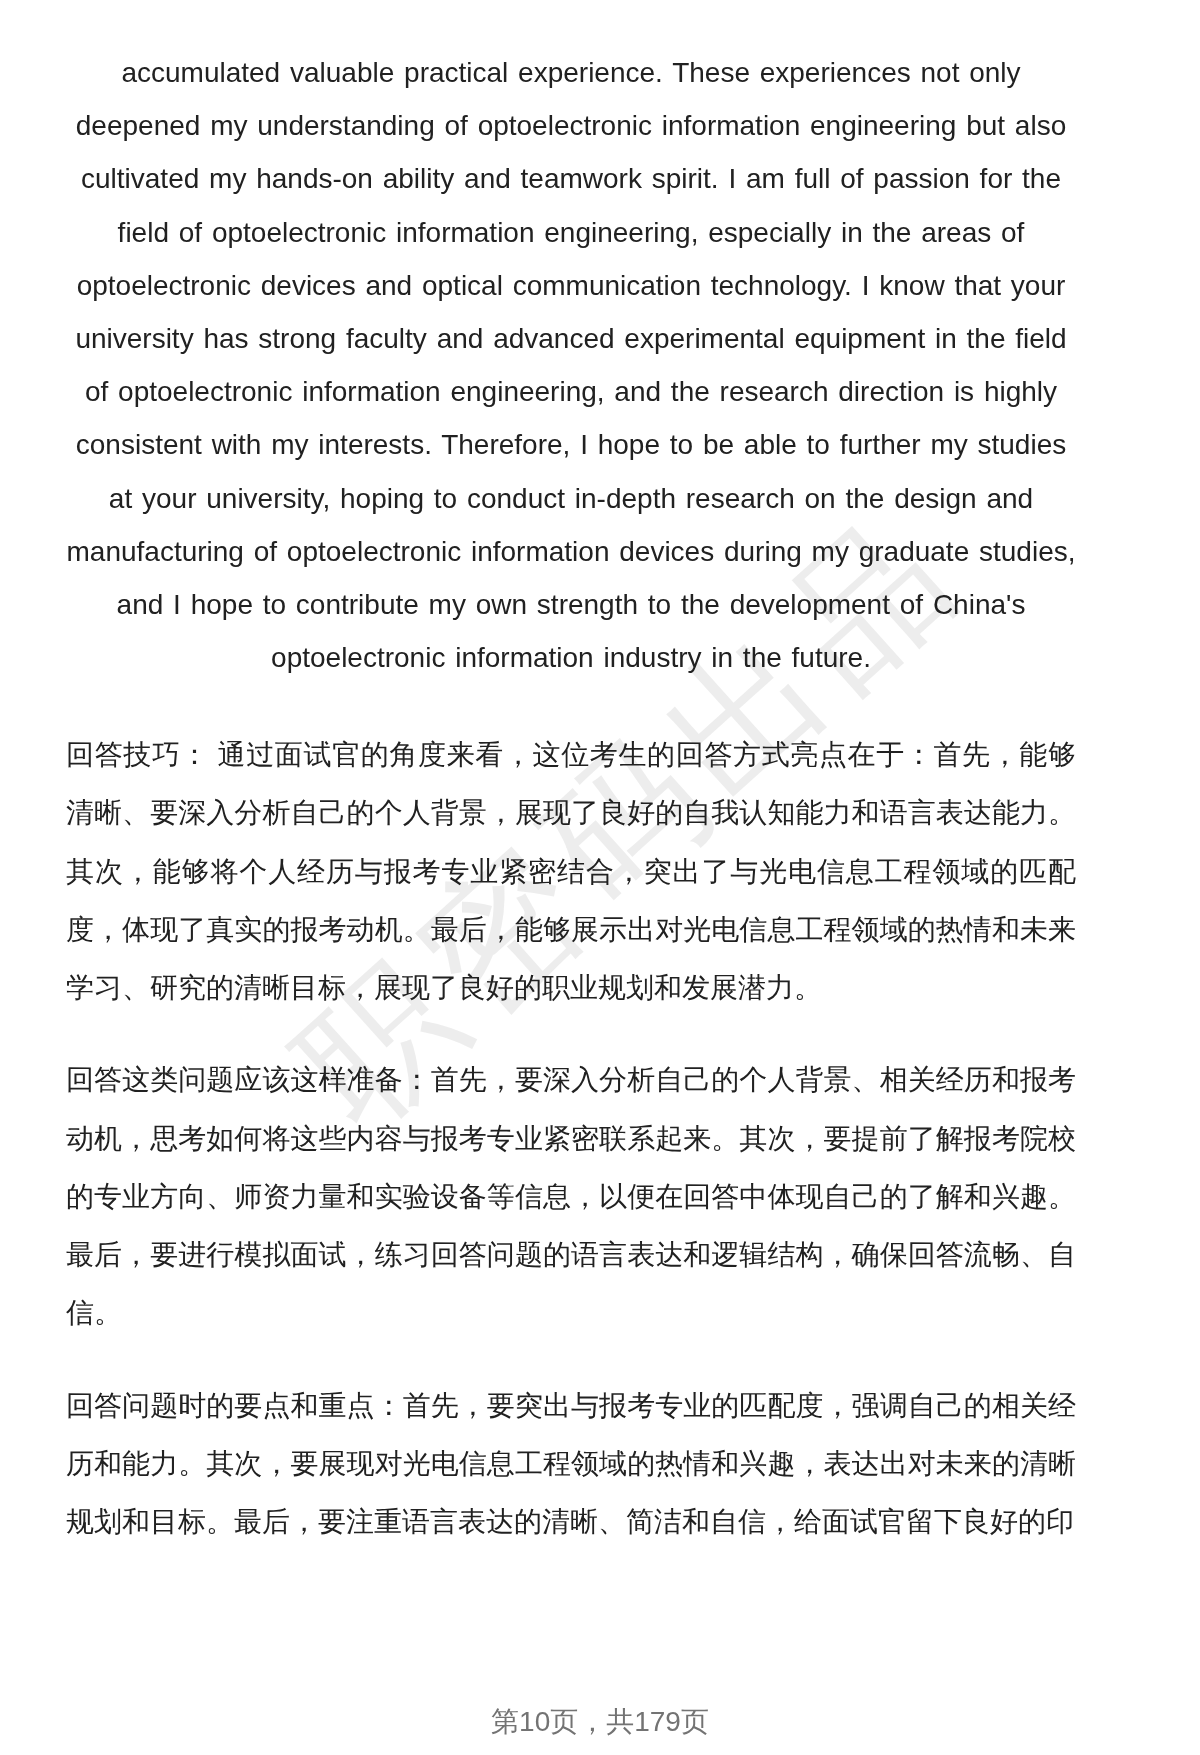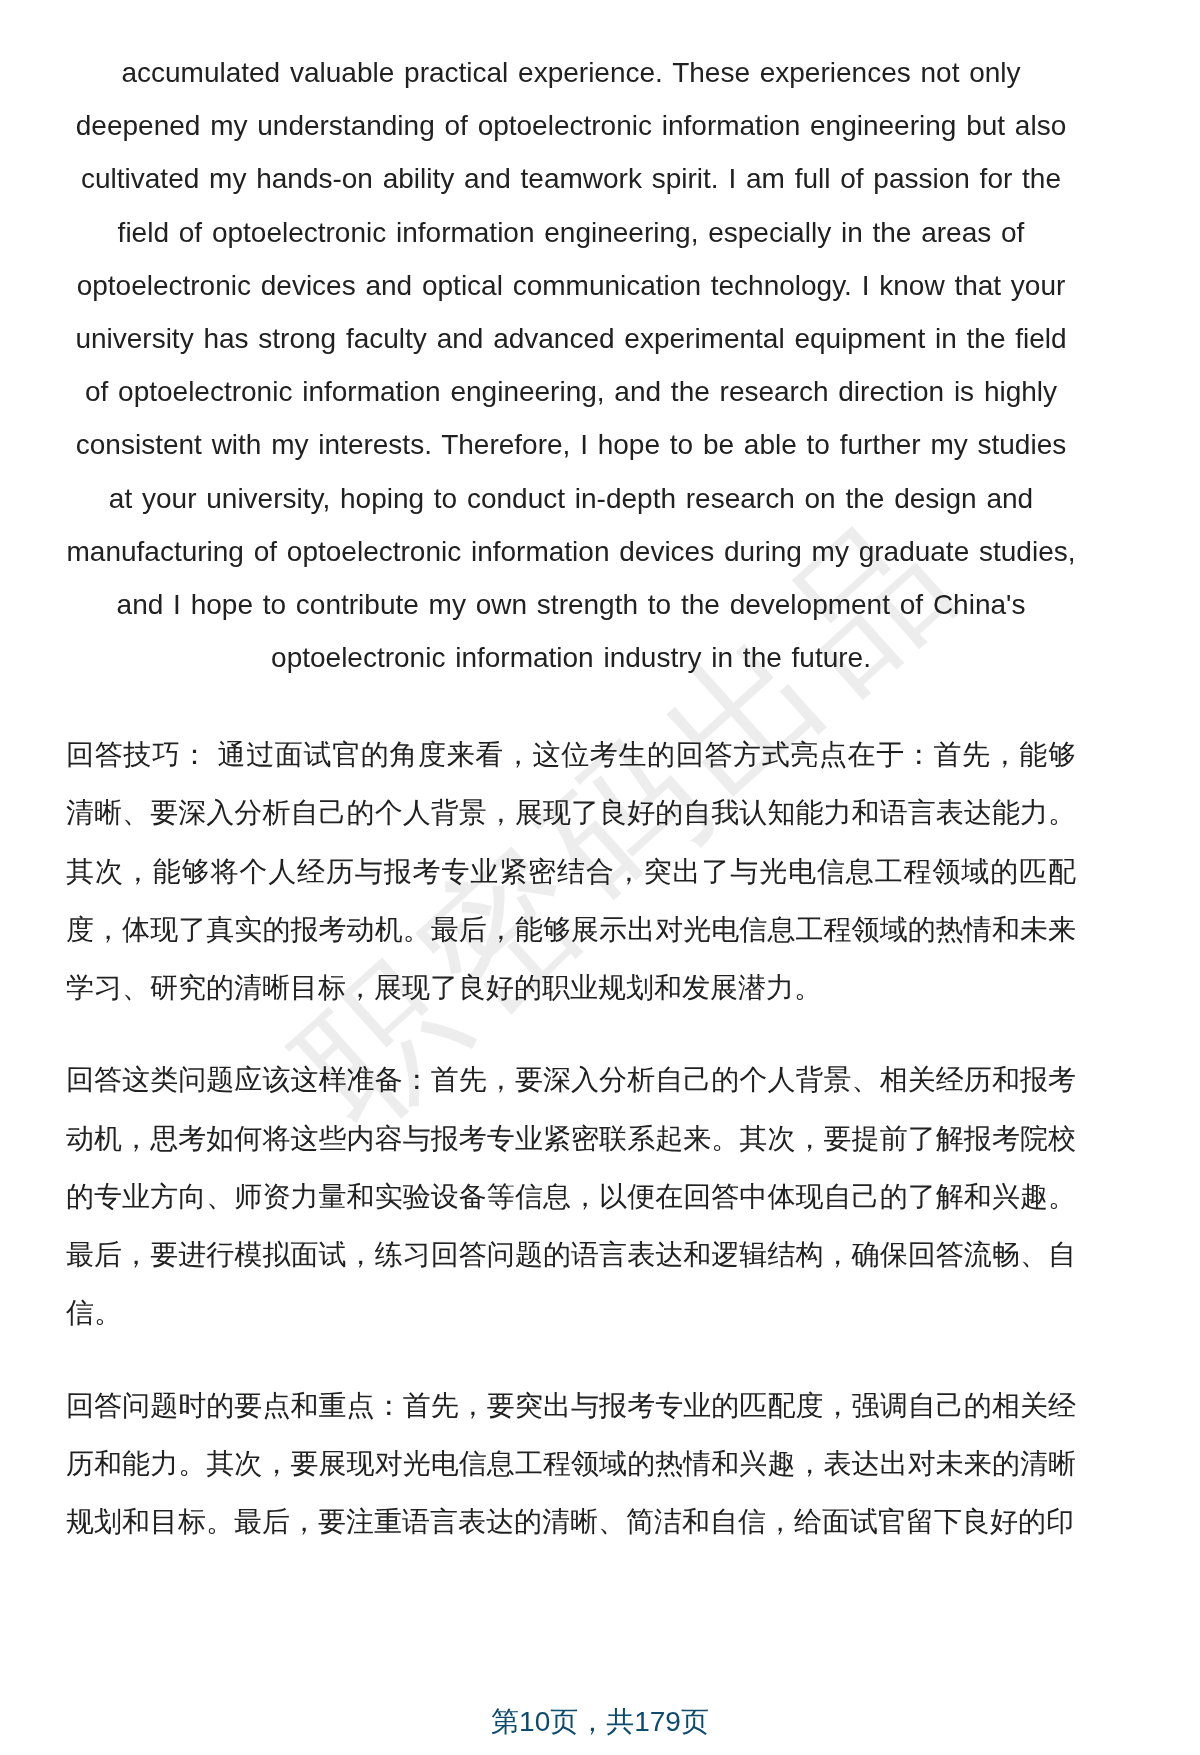--- a/index.html
+++ b/index.html
@@ -58,21 +58,21 @@
     z-index: 2;
   }
   .footer {
     position: absolute;
     z-index: 3;
     left: 0;
     right: 0;
     bottom: 14px;
     text-align: center;
     font-size: 28px;
-    color: #0c4a6e;
+    color: #737373;
   }
 </style>
 </head>
 <body>
 
 <div class="page">
 
   <div class="watermark">职密码出品</div>
 
   <div class="content">

